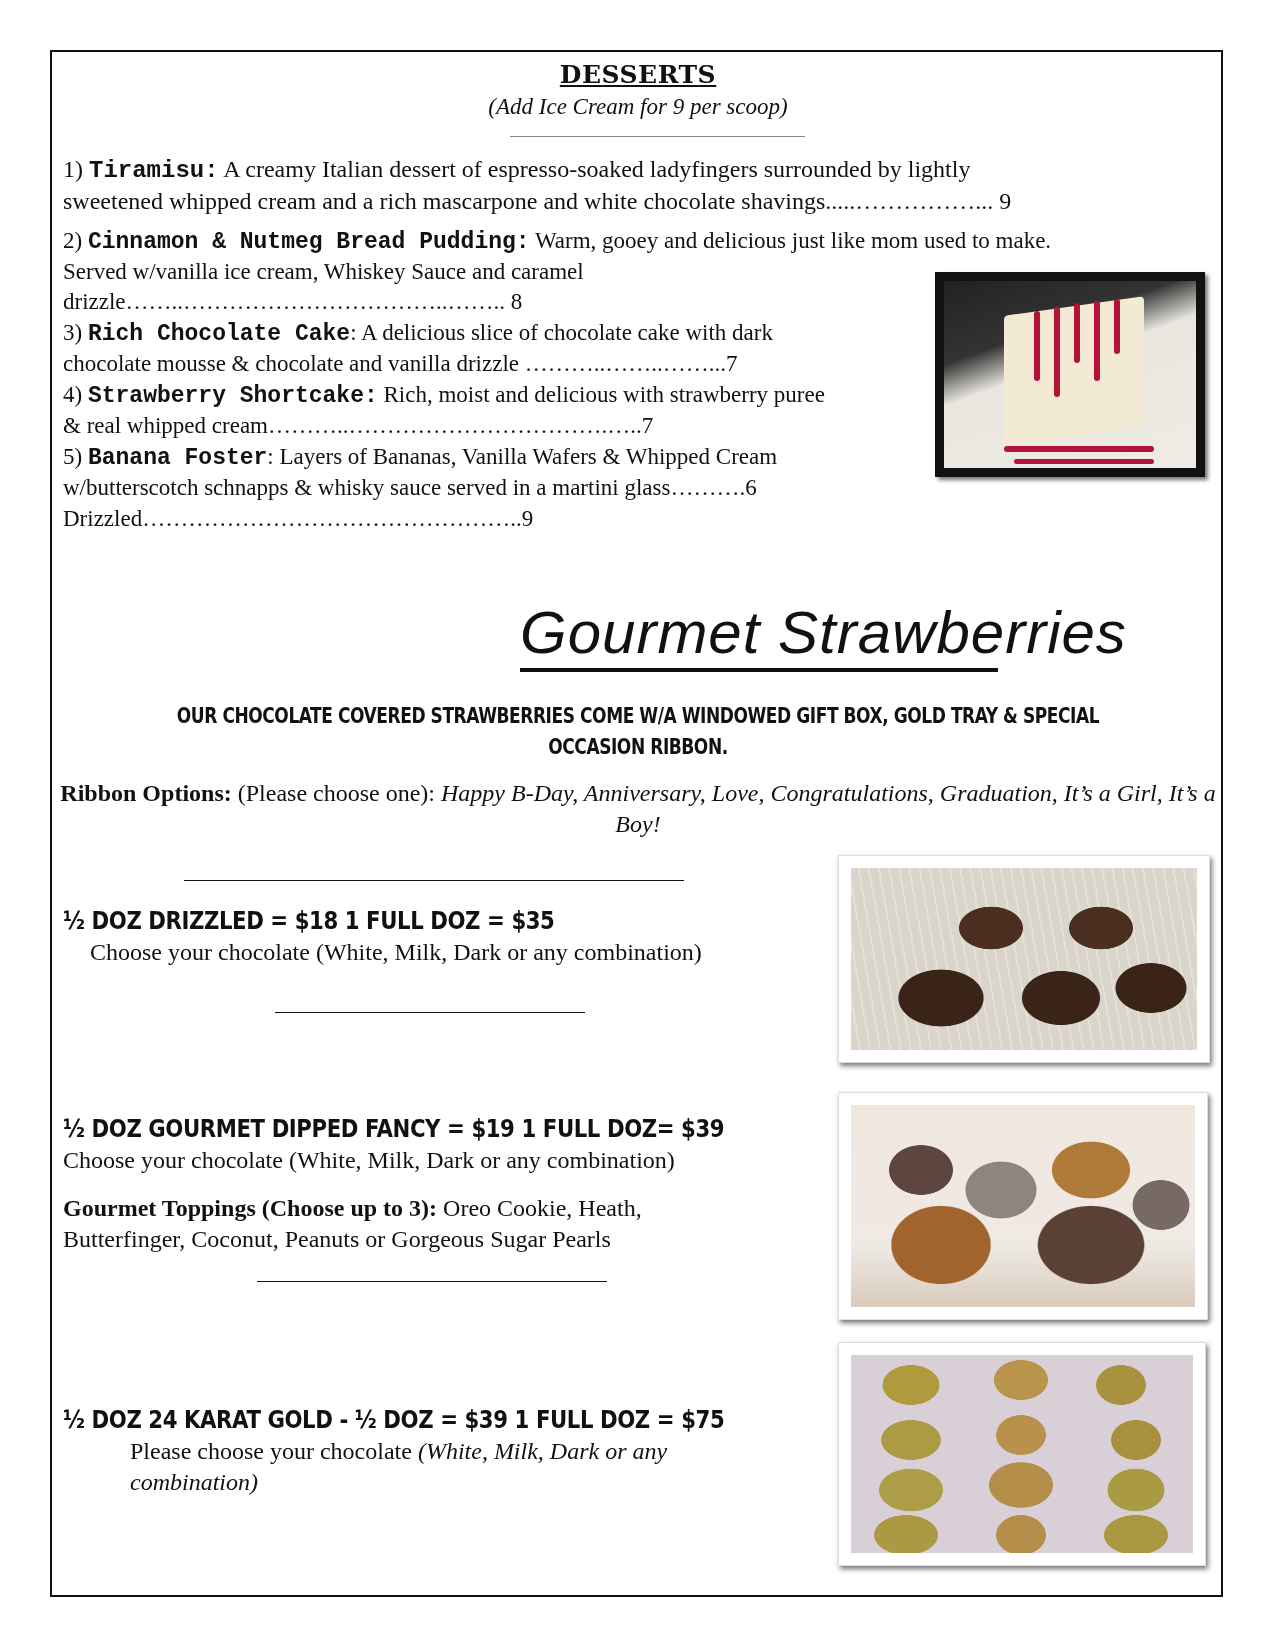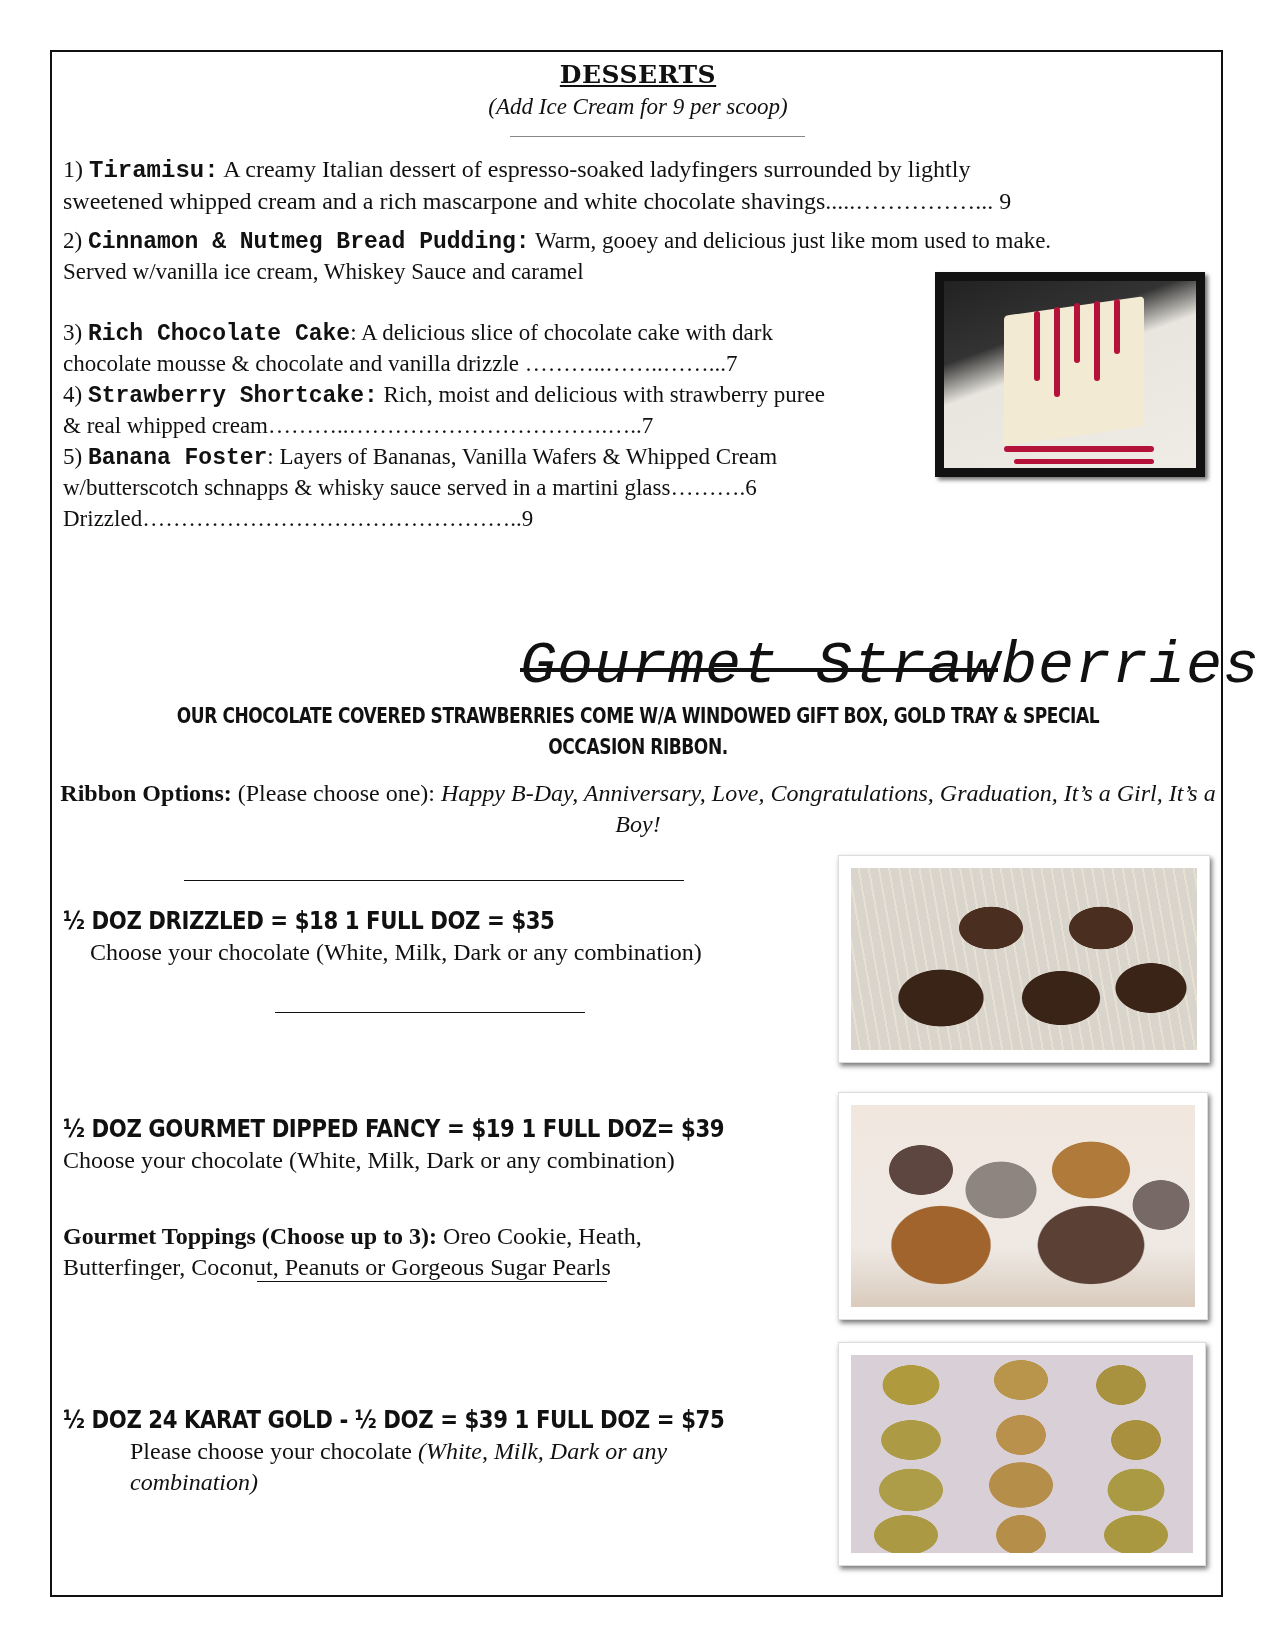--- a/index.html
+++ b/index.html
@@ -9,21 +9,21 @@
   .desserts-title { left:0; width:1276px; top:60px; text-align:center; font-family:"DejaVu Serif", serif; font-weight:900; font-size:25px; text-decoration:underline; letter-spacing:0.5px; }
   .desserts-sub { left:0; width:1276px; top:94px; text-align:center; font-style:italic; font-size:23px; }
   .short-rule { left:510px; width:295px; top:136px; border-top:1px solid #888; }
   .item { left:63px; font-size:24px; line-height:30px; }
   .item b { font-weight:bold;font-family:Liberation Mono, monospace; }
   .cake-photo { left:935px; top:272px; width:270px; height:205px; background:#111; box-shadow:3px 3px 4px #777; }
   .cake-inner { position:absolute; left:9px; top:9px; right:9px; bottom:9px; overflow:hidden;
     background: linear-gradient(160deg,#222 0%,#333 30%,#e9e6df 45%,#efece6 100%); }
   .cake-slice { position:absolute; left:60px; top:25px; width:140px; height:130px; background:#f3ead3; transform:skewY(-8deg); border-radius:4px;}
   .drizzle { position:absolute; width:6px; background:#b5123a; border-radius:3px; }
-  .script-title { left:520px; top:632px; font-family:Liberation Mono, monospace; font-style:italic; font-size:60px; letter-spacing:1px; }
+  .script-title { left:520px; top:598px; font-family:Liberation Sans, sans-serif; font-style:italic; font-size:60px; letter-spacing:1px; }
   .script-rule { left:520px; top:668px; width:478px; border-top:4px solid #111; }
   .impact { font-family:"DejaVu Sans", sans-serif; font-weight:bold; text-transform:uppercase; letter-spacing:-0.5px; }
   .promo { left:60px; width:1156px; text-align:center; top:700px; font-size:22px; line-height:31px; font-stretch:condensed; transform:scaleX(0.86); transform-origin:center top; }
   .ribbon { left:60px; width:1156px; text-align:center; top:778px; font-size:24px; line-height:31px; }
   .rule { border-top:1px solid #111; }
   .price-line { left:63px; font-size:25px; transform:scaleX(0.85); transform-origin:left top; white-space:nowrap; }
   .body-line { font-size:24px; line-height:31px; }
   .photo-frame { background:#fff; box-shadow:2px 3px 5px #777; border:1px solid #ddd; }
   .photo-inner { position:absolute; left:12px; top:12px; right:12px; bottom:12px; overflow:hidden; }
 </style>
@@ -37,20 +37,21 @@
 <div class="abs short-rule"></div>
 
 <div class="abs item" style="top:154px; width:1130px;">
   <div><span>1)</span> <b>Tiramisu:</b><span>  A creamy Italian dessert of espresso-soaked ladyfingers surrounded by lightly</span></div>
   <div>sweetened whipped cream and a rich mascarpone and white chocolate shavings.....……………... 9</div>
 </div>
 
 <div class="abs item" style="top:226px; width:1150px; font-size:23px;">
   <div><span>2)</span> <b>Cinnamon &amp; Nutmeg Bread Pudding:</b><span>  Warm, gooey and delicious just like mom used to make.</span></div>
   <div>Served w/vanilla ice cream, Whiskey Sauce  and caramel</div>
+  <div>drizzle……..……………………………..…….. 8</div>
 </div>
 
 <div class="abs item" style="top:318px; width:860px; font-size:23px;">
   <div><span>3)</span> <b>Rich Chocolate Cake</b><span>: A delicious slice of chocolate cake with dark</span></div>
   <div>chocolate mousse &amp; chocolate and vanilla drizzle ………..……..……...7</div>
 </div>
 
 <div class="abs item" style="top:380px; width:860px; font-size:23px;">
   <div><span>4)</span> <b>Strawberry Shortcake:</b><span>  Rich, moist and delicious with strawberry puree</span></div>
   <div>&amp; real whipped cream………..…………………………….…..7</div>
@@ -98,21 +99,21 @@
     radial-gradient(ellipse 55px 38px at 210px 130px,#3a2418 70%,transparent 72%),
     radial-gradient(ellipse 50px 35px at 300px 120px,#3a2418 70%,transparent 72%),
     radial-gradient(ellipse 45px 30px at 140px 60px,#4a2e1f 70%,transparent 72%),
     radial-gradient(ellipse 45px 30px at 250px 60px,#4a2e1f 70%,transparent 72%),
     repeating-linear-gradient(80deg,transparent 0 8px,rgba(240,235,215,0.55) 8px 10px),
     #d9d4cc;"></div>
 </div>
 
 <div class="abs price-line impact" style="top:1114px;">½ Doz Gourmet Dipped Fancy = $19     1 Full Doz= $39</div>
 <div class="abs body-line" style="left:63px; top:1145px;">Choose your chocolate (White, Milk, Dark or any combination)</div>
-<div class="abs body-line" style="left:63px; top:1193px; width:680px;margin-top:28px;">
+<div class="abs body-line" style="left:63px; top:1193px; width:680px;">
   <b>Gourmet Toppings (Choose up to 3):</b><span> Oreo Cookie, Heath, Butterfinger, Coconut, Peanuts or Gorgeous Sugar Pearls</span>
 </div>
 <div class="abs rule" style="left:257px; top:1281px; width:350px;"></div>
 
 <div class="abs photo-frame" style="left:838px; top:1092px; width:368px; height:226px;">
   <div class="photo-inner" style="background:
     radial-gradient(ellipse 70px 55px at 90px 140px,#a0642c 70%,transparent 72%),
     radial-gradient(ellipse 75px 55px at 240px 140px,#5b4035 70%,transparent 72%),
     radial-gradient(ellipse 55px 40px at 240px 65px,#b07a3a 70%,transparent 72%),
     radial-gradient(ellipse 50px 40px at 150px 85px,#8f8580 70%,transparent 72%),

